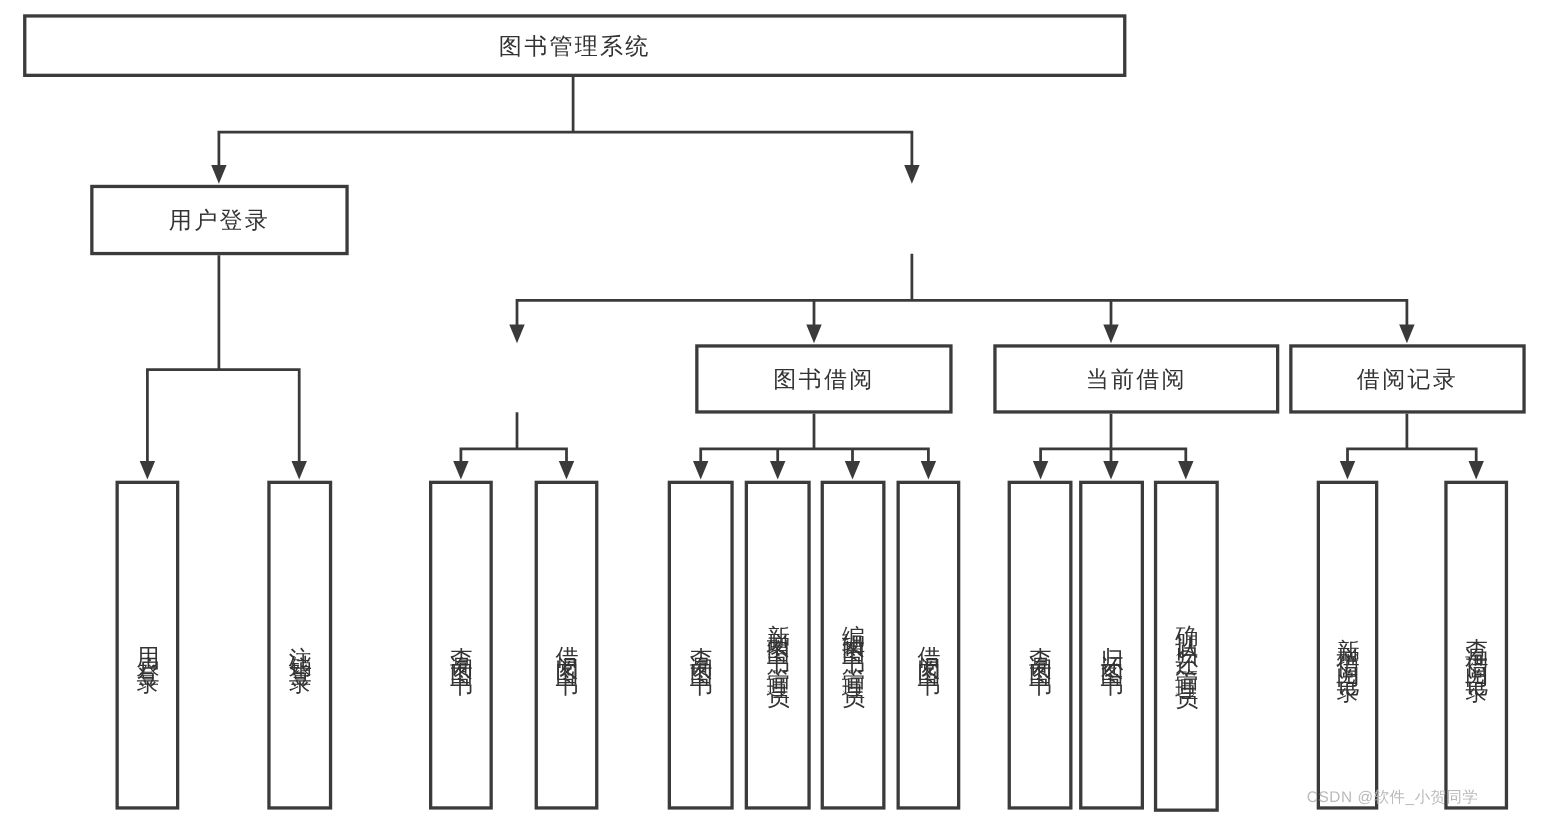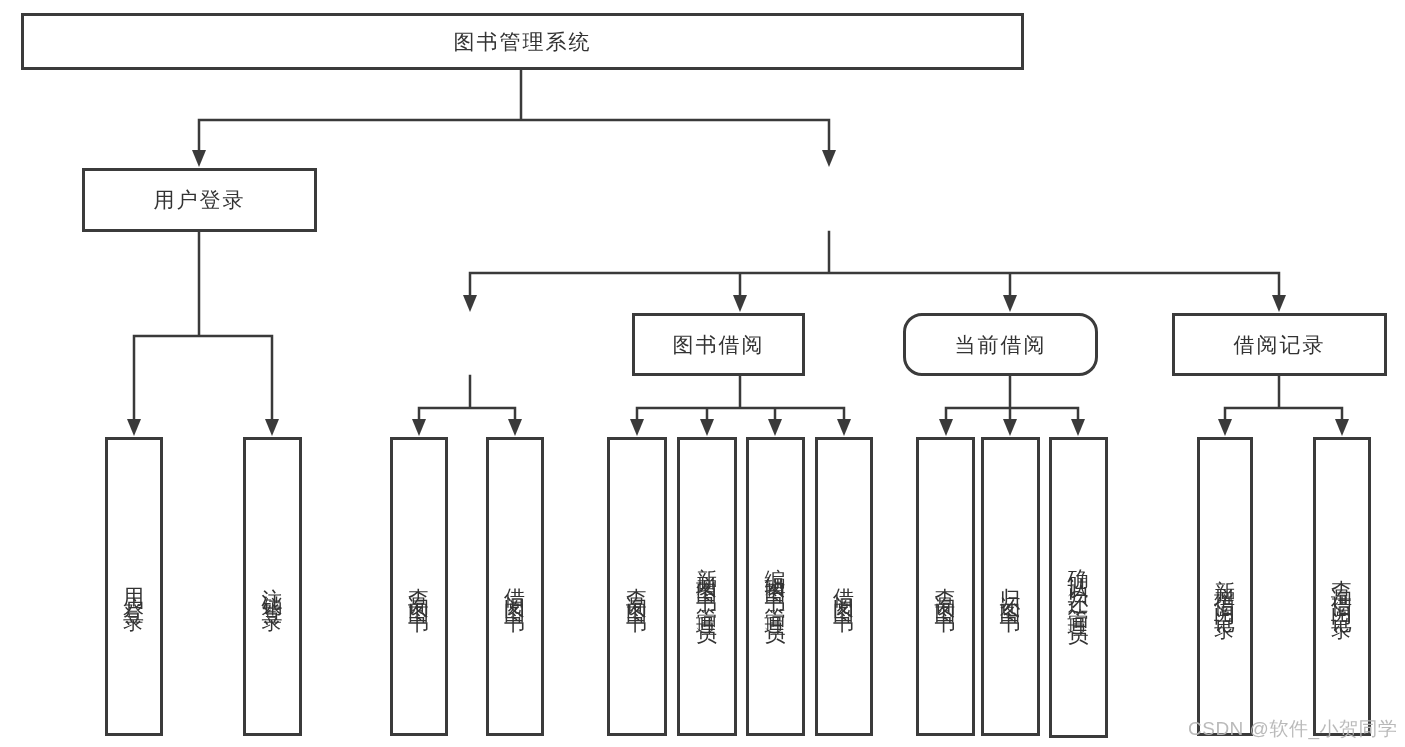--- a/index.html
+++ b/index.html
@@ -56,21 +56,21 @@
     font-size: 21px;
     letter-spacing: 8px;
     line-height: 1;
     color: #333333;
     white-space: nowrap;
   }
   .watermark {
     position: absolute;
     left: 1188px;
     top: 716px;
-    font-size: 19px;
+    font-size: 14px;
     color: rgba(182, 182, 182, 0.95);
     white-space: nowrap;
     z-index: 5;
     letter-spacing: 0.5px;
   }
 </style>
 </head>
 <body>
 
 <div class="canvas">
@@ -126,24 +126,24 @@
   </svg>
 
   <div class="node" style="left:21px; top:13px; width:1003px; height:57px;">
     <span class="h-label">图书管理系统</span>
   </div>
 
   <div class="node" style="left:82px; top:168px; width:235px; height:64px;">
     <span class="h-label">用户登录</span>
   </div>
 
-  <div class="node" style="left:632px; top:313px; width:173px; height:63px;">
+  <div class="node" style="left:632px; top:313px; width:234px; height:63px;">
     <span class="h-label">图书借阅</span>
   </div>
-  <div class="node" style="left:903px; top:313px; width:195px; height:63px;border-radius:19px;">
+  <div class="node" style="left:903px; top:313px; width:260px; height:63px;">
     <span class="h-label">当前借阅</span>
   </div>
   <div class="node" style="left:1172px; top:313px; width:215px; height:63px;">
     <span class="h-label">借阅记录</span>
   </div>
 
   <div class="node" style="left:105px; top:437px; width:58px; height:299px;">
     <span class="v-label">用户登录</span>
   </div>
   <div class="node" style="left:243px; top:437px; width:59px; height:299px;">

